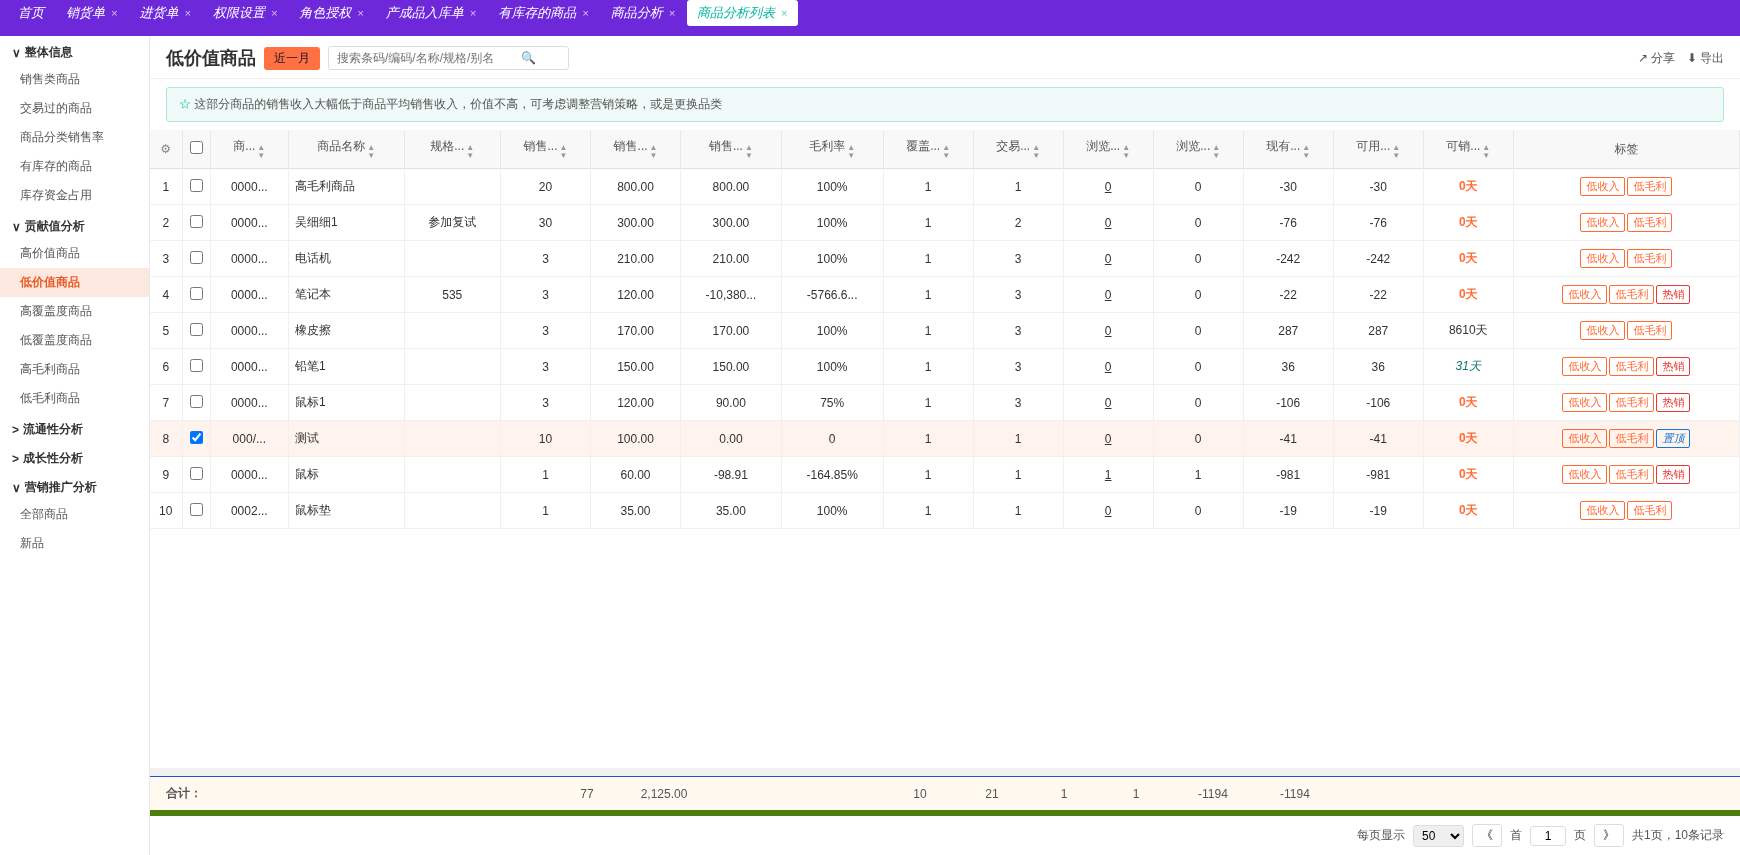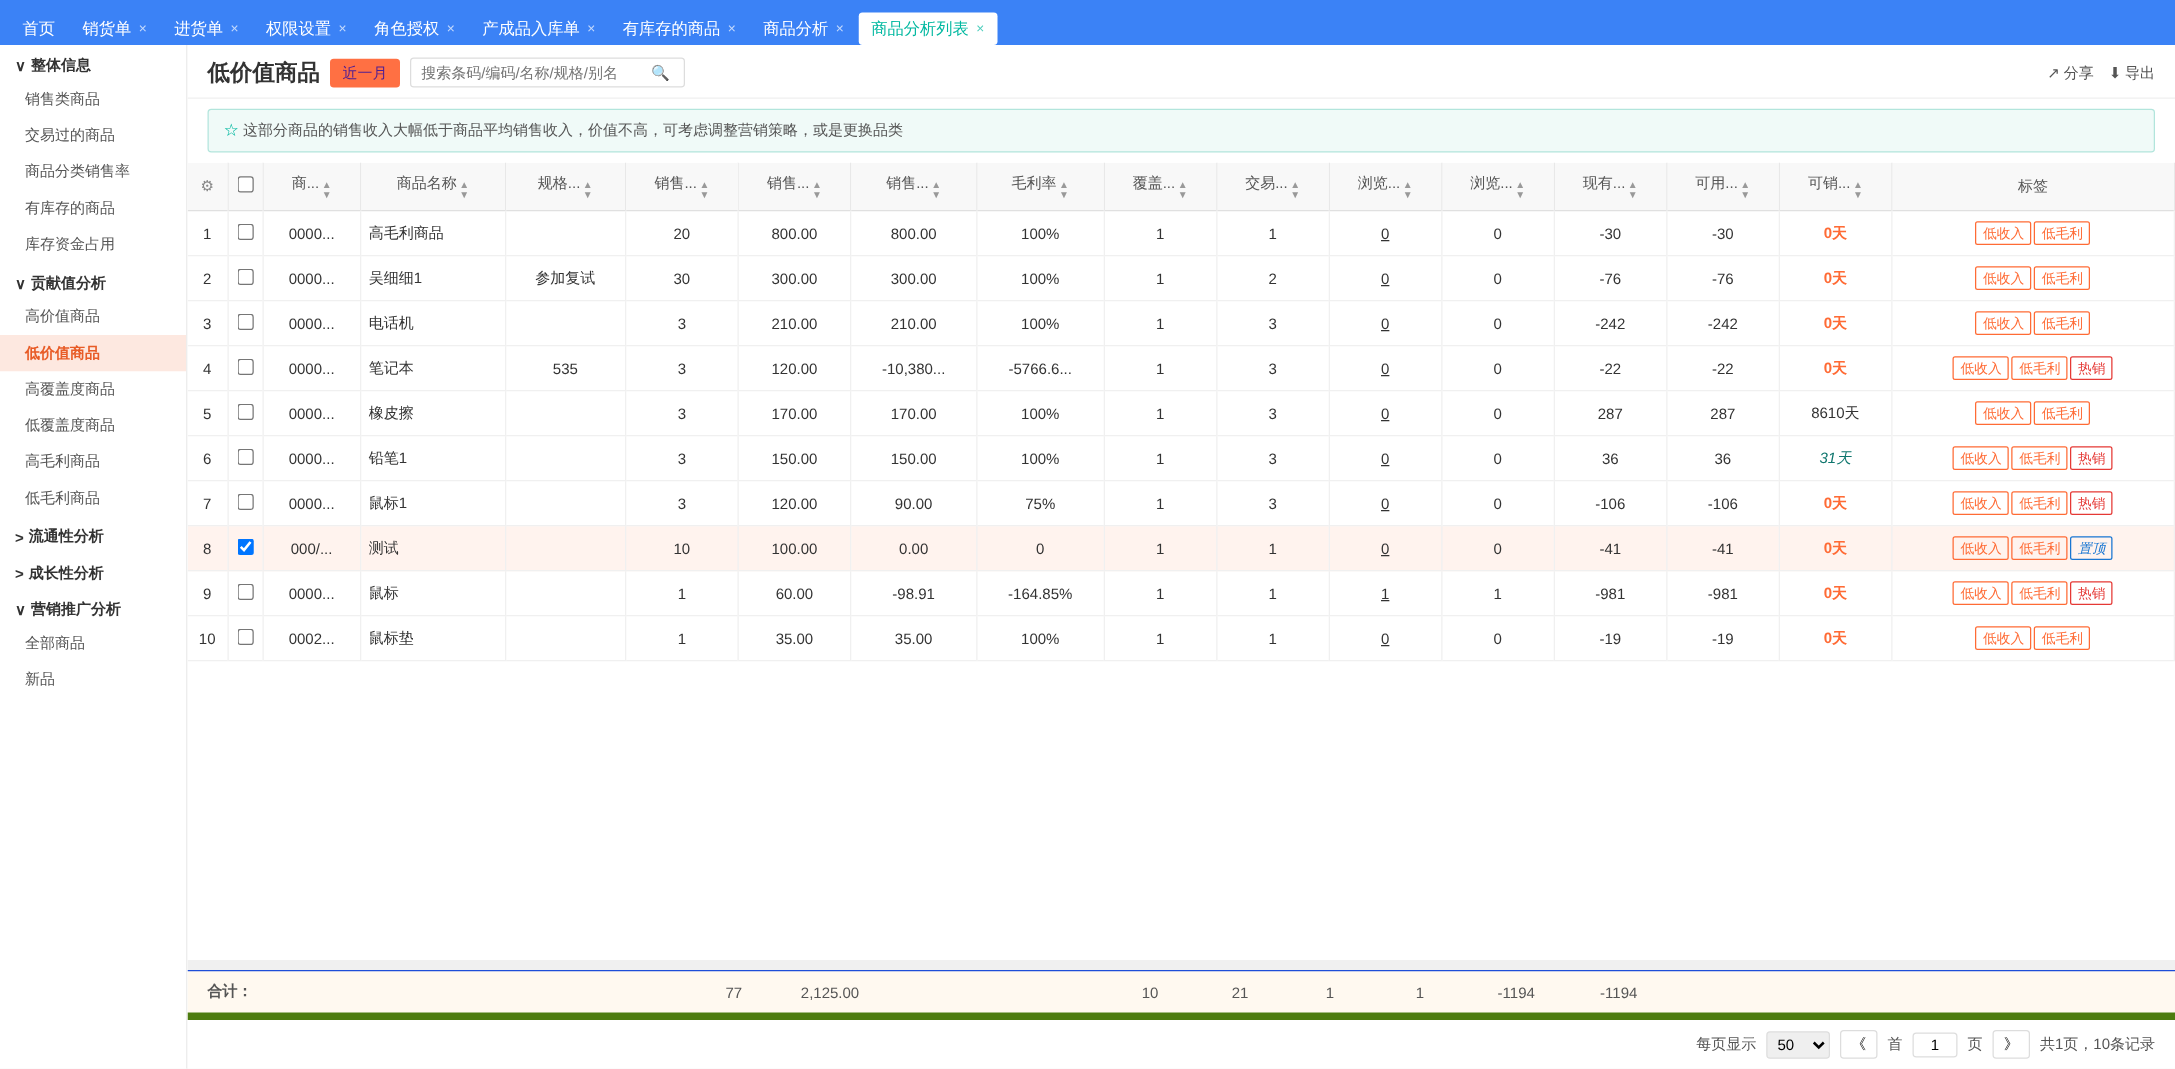--- a/index.html
+++ b/index.html
@@ -1,25 +1,26 @@
 <!DOCTYPE html>
 <html><head>
   <meta charset="utf-8">
   <style>
     * { box-sizing: border-box; margin: 0; padding: 0; }
     body { font-family: 'Microsoft YaHei', Arial, sans-serif; font-size: 12px; background: #f5f5f5; color: #333; height: 855px; overflow: hidden; }
 
     
     .top-nav {
       display: flex;
-      align-items: flex-end;
-      background: #3b82f6;
+      align-items: flex-start;
+      background: #6d28d9;
       height: 36px;
       padding: 0 8px;
       gap: 2px;
+      font-style: italic;
     }
     .nav-item {
       color: #fff;
       padding: 4px 10px;
       cursor: pointer;
       font-size: 13px;
       border-radius: 3px;
       white-space: nowrap;
       display: flex;
       align-items: center;
@@ -77,33 +78,33 @@
       border-bottom: 1px solid #f0f0f0;
       flex-shrink: 0;
     }
     .page-title {
       font-size: 18px;
       font-weight: bold;
       color: #333;
     }
     .date-btn {
       background: #ff7043;
-      color: #4c1d95;
+      color: #0f172a;
       border: none;
       border-radius: 3px;
       padding: 3px 10px;
       font-size: 12px;
       cursor: pointer;
     }
     .search-box {
       border: 1px solid #ddd;
       border-radius: 3px;
       padding: 4px 8px;
       font-size: 12px;
-      width: 220px;
+      width: 241px;
       outline: none;
       display: flex;
       align-items: center;
       gap: 4px;
     }
     .search-box input {
       border: none;
       outline: none;
       width: 180px;
       font-size: 12px;

